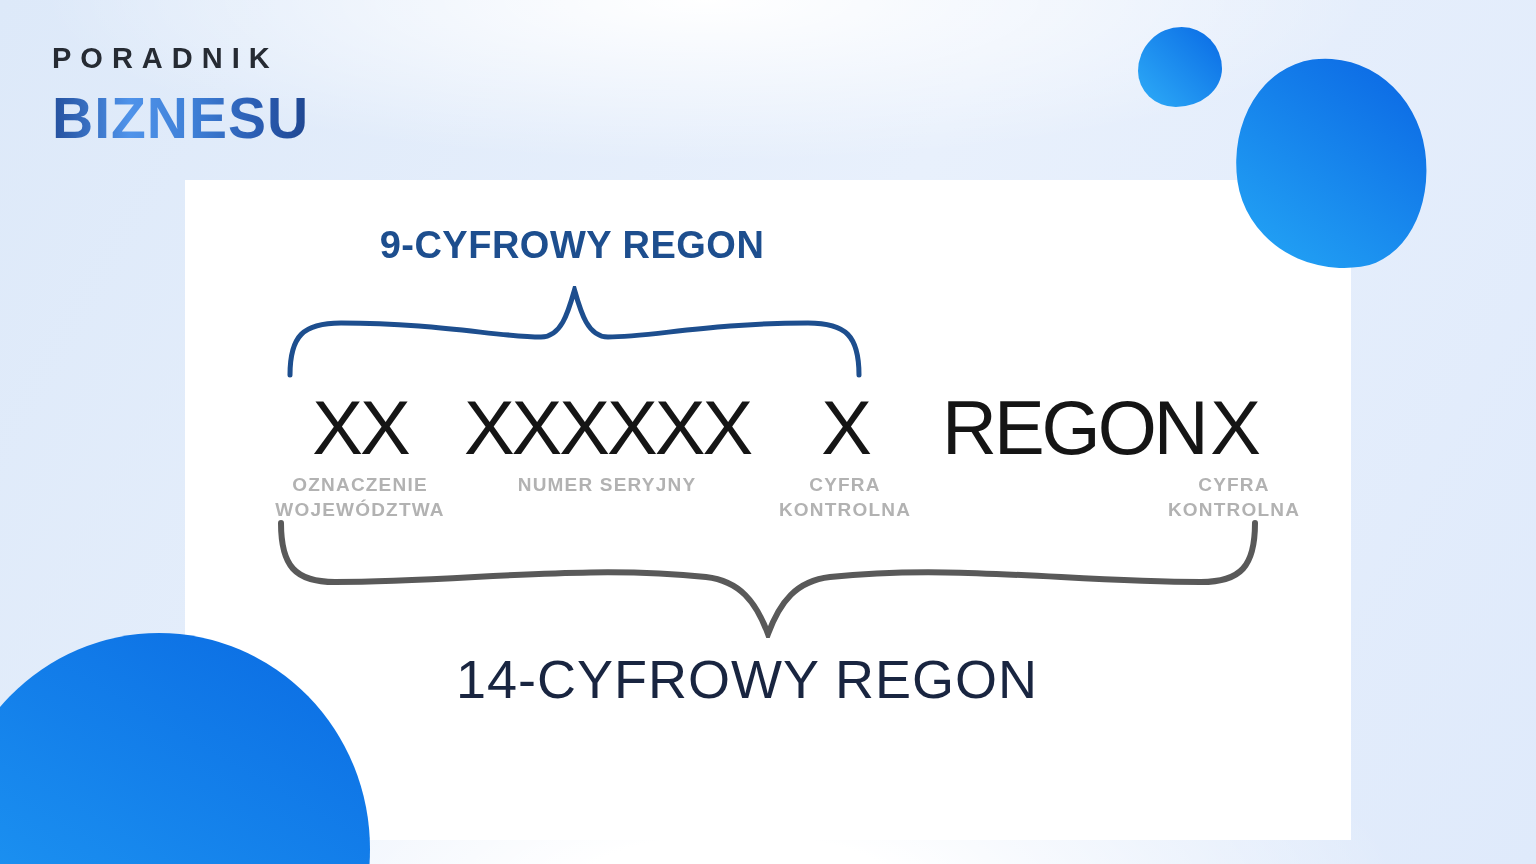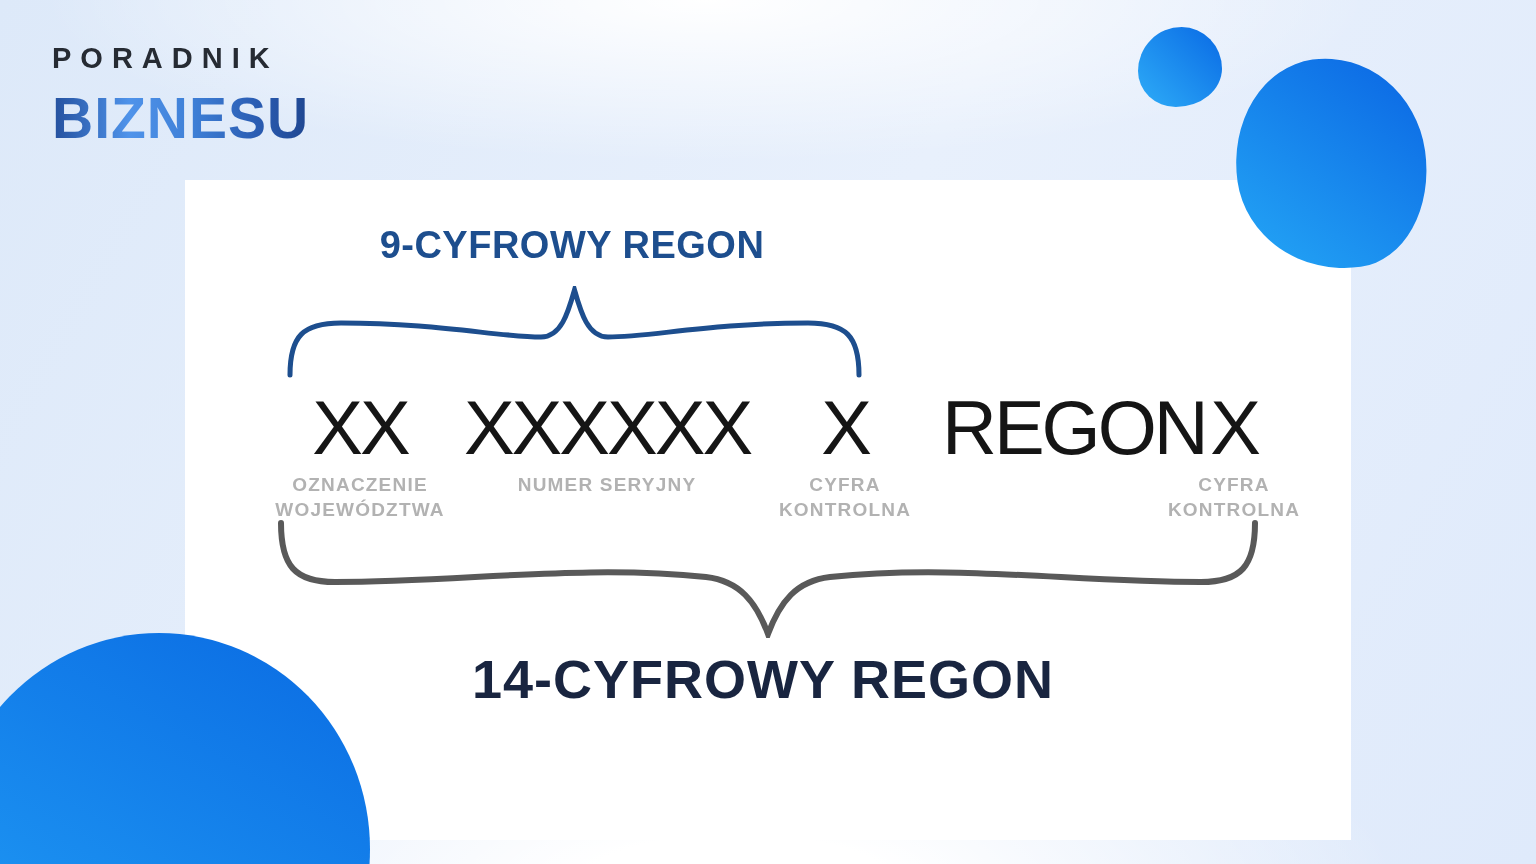--- a/index.html
+++ b/index.html
@@ -60,22 +60,22 @@
     background:#ffffff; z-index:5;
   }
   .title9{
     position:absolute; left:387px; top:44px; transform:translateX(-50%);
     font-size:38px; font-weight:800; letter-spacing:.5px;
     color:#1d4e8e; white-space:nowrap;
   }
   .brace-blue{ position:absolute; left:102px; top:106px; }
   .brace-gray{ position:absolute; left:93px; top:340px; }
   .title14{
-    position:absolute; left:578px; top:468px; transform:translateX(-50%);
-    font-size:54px; font-weight:700; letter-spacing:1px;
+    position:absolute; left:562px; top:468px; transform:translateX(-50%);
+    font-size:54px; font-weight:400; letter-spacing:1px;
     color:#192540; white-space:nowrap;
   }
 
   
   .col{ position:absolute; top:210px; text-align:center; }
   .col .digits{
     font-size:76px; font-weight:200; line-height:1;
     letter-spacing:-3px; color:#151515; white-space:nowrap;
   }
   .col .label{

